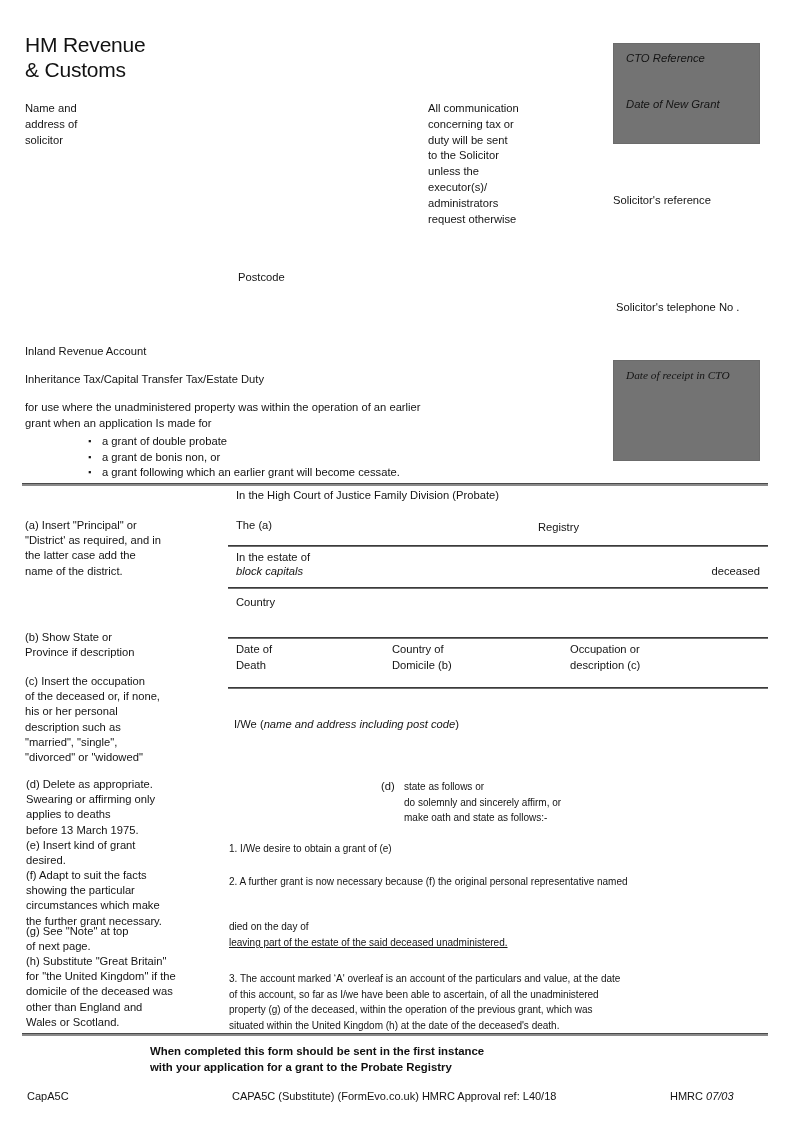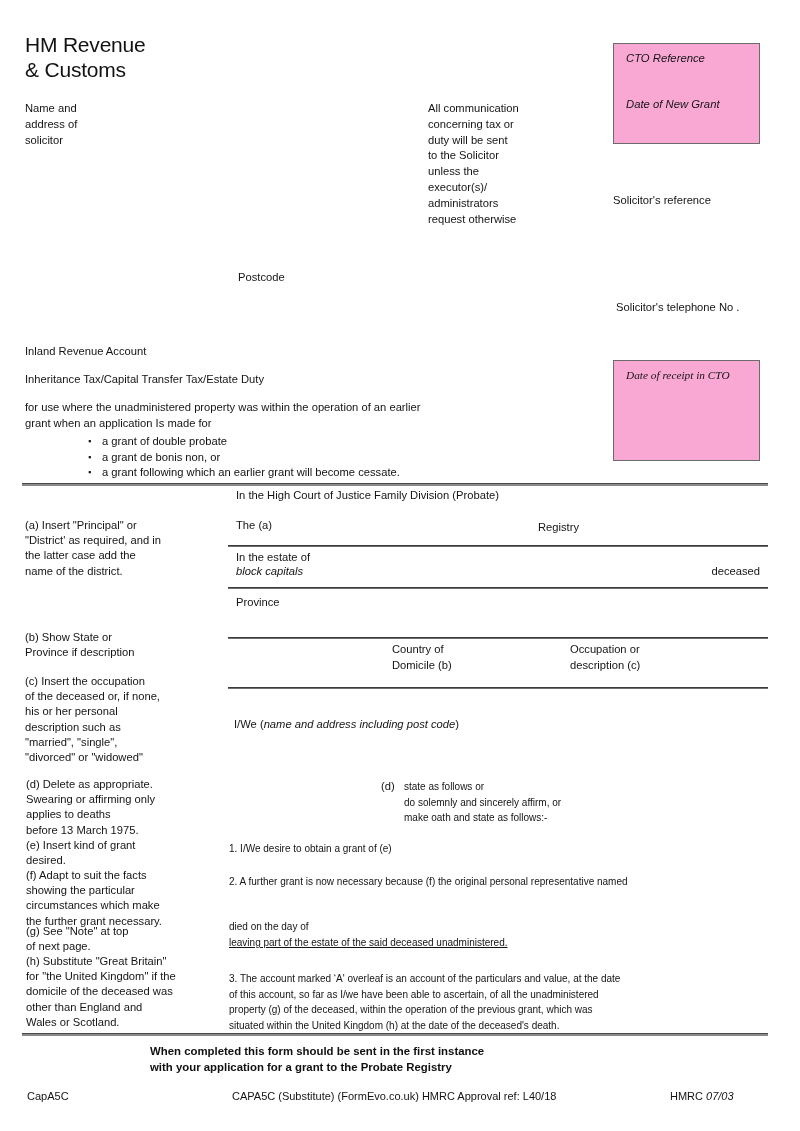--- a/index.html
+++ b/index.html
@@ -27,21 +27,21 @@
   }
   .lbl {
     font-size: 11.2px;
     line-height: 15.8px;
     color: #141414;
     white-space: pre-line;
   }
   .ital { font-style: italic; }
   .box {
     border: 1px solid #6b6b6b;
-    background: #f9a8d4;
+    background: #737373;
   }
   .box-lbl {
     position: absolute;
     font-size: 11.3px;
     font-style: italic;
     color: #141414;
     white-space: nowrap;
   }
   .rule {
     position: absolute;
@@ -161,27 +161,29 @@
   <div class="abs lbl" style="left:538px; top:520px;">Registry</div>
 
   <div class="rule" style="left:228px; top:545px; width:540px;"></div>
 
   <div class="abs lbl" style="left:236px; top:550px;">In the estate of</div>
   <div class="abs lbl ital" style="left:236px; top:564px;">block capitals</div>
   <div class="abs lbl" style="left:700px; top:564px; width:60px; text-align:right;">deceased</div>
 
   <div class="rule" style="left:228px; top:587px; width:540px;"></div>
 
-  <div class="abs lbl" style="left:236px; top:595px;">Province</div>
+  <div class="abs lbl" style="left:236px; top:595px;">Country</div>
 
   <div class="rule" style="left:228px; top:637px; width:540px;"></div>
 
   <div class="abs note" style="left:25px; top:630px; width:195px;">(b) Show State or
 Province if description</div>
 
+  <div class="abs lbl" style="left:236px; top:642px; width:140px;">Date of
+Death</div>
   <div class="abs lbl" style="left:392px; top:642px; width:150px;">Country of
 Domicile (b)</div>
   <div class="abs lbl" style="left:570px; top:642px; width:180px;">Occupation or
 description (c)</div>
 
   <div class="rule" style="left:228px; top:687px; width:540px;"></div>
 
   <div class="abs note" style="left:25px; top:674px; width:200px;">(c) Insert the occupation
 of the deceased or, if none,
 his or her personal

